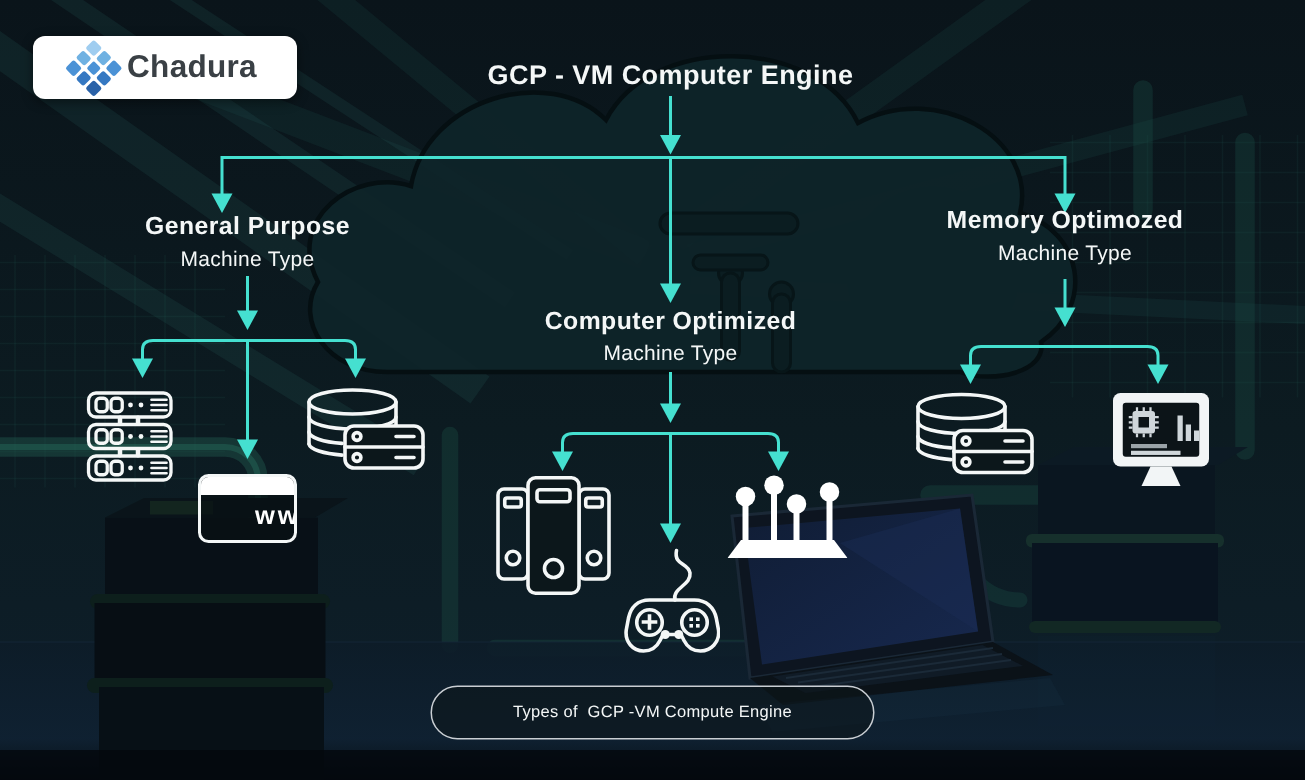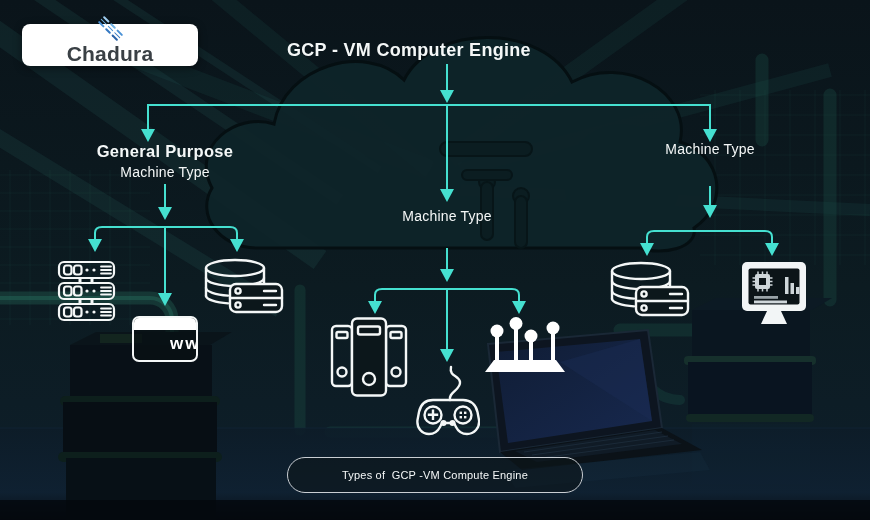--- a/index.html
+++ b/index.html
@@ -11,30 +11,30 @@
   *{margin:0;padding:0;box-sizing:border-box;}
   html,body{width:870px;height:520px;background:#0b151b;overflow:hidden;}
   body{font-family:"Liberation Sans",sans-serif;position:relative;}
   .stage{position:absolute;inset:0;width:870px;height:520px;overflow:hidden;}
   .bg,.connectors{position:absolute;left:0;top:0;width:870px;height:520px;}
   .bg{z-index:0;}
   .connectors{z-index:2;pointer-events:none;}
 
   .logo-card{position:absolute;left:22px;top:24px;width:176px;height:42px;background:#ffffff;
     border-radius:8px;z-index:5;display:flex;align-items:center;justify-content:center;gap:9px;
-    box-shadow:0 2px 8px rgba(0,0,0,.45);flex-direction:column;}
+    box-shadow:0 2px 8px rgba(0,0,0,.45);}
   .logo-mark{width:27px;height:27px;transform:rotate(45deg);display:grid;
     grid-template-columns:repeat(3,1fr);grid-template-rows:repeat(3,1fr);gap:2px;}
   .logo-mark span{border-radius:1.5px;}
   .logo-mark .c1{background:#9fcdf0;} .logo-mark .c2{background:#6fb1e2;}
   .logo-mark .c3{background:#4b92d6;} .logo-mark .c4{background:#3578c2;}
   .logo-mark .c5{background:#2a62a8;}
   .logo-text{font-size:21px;font-weight:700;color:var(--logo-ink);letter-spacing:.2px;}
 
-  .title{position:absolute;left:287px;top:40px;width:320px;z-index:5;
+  .title{position:absolute;left:287px;top:40px;width:320px;text-align:center;z-index:5;
     color:var(--white);font-size:18px;font-weight:600;letter-spacing:.3px;}
   .website{position:absolute;right:42px;top:36px;z-index:5;color:var(--muted);
     font-size:14px;font-weight:500;letter-spacing:.4px;}
 
   .branch-label{position:absolute;width:220px;text-align:center;z-index:5;color:var(--white);}
   .branch-label .main{font-size:16.5px;font-weight:700;letter-spacing:.3px;}
   .branch-label .sub{font-size:14px;font-weight:500;margin-top:3px;letter-spacing:.2px;}
   .bl-left{left:55px;top:142px;}
   .bl-center{left:337px;top:205px;}
   .bl-right{left:600px;top:138px;}
@@ -229,23 +229,25 @@
     <div class="logo-text">Chadura</div>
   </div>
 
   <div class="title">GCP - VM Computer Engine</div>
 
   <div class="branch-label bl-left">
     <div class="main">General Purpose</div>
     <div class="sub">Machine Type</div>
   </div>
   <div class="branch-label bl-center">
+    <div class="main">Computer Optimized</div>
     <div class="sub">Machine Type</div>
   </div>
   <div class="branch-label bl-right">
+    <div class="main">Memory Optimozed</div>
     <div class="sub">Machine Type</div>
   </div>
 
   <div class="icon ic-rack">
     <svg viewBox="0 0 59 62" fill="none" stroke="#f4f7f7" stroke-width="2.2" stroke-linecap="round" stroke-linejoin="round">
       <g>
         <rect x="2" y="2" width="55" height="16" rx="5"></rect>
         <rect x="7" y="5.5" width="7.5" height="9" rx="2.5"></rect>
           <rect x="17" y="5.5" width="7.5" height="9" rx="2.5"></rect>
         <circle cx="30" cy="10" r="1.6" fill="#f4f7f7" stroke="none"></circle>

